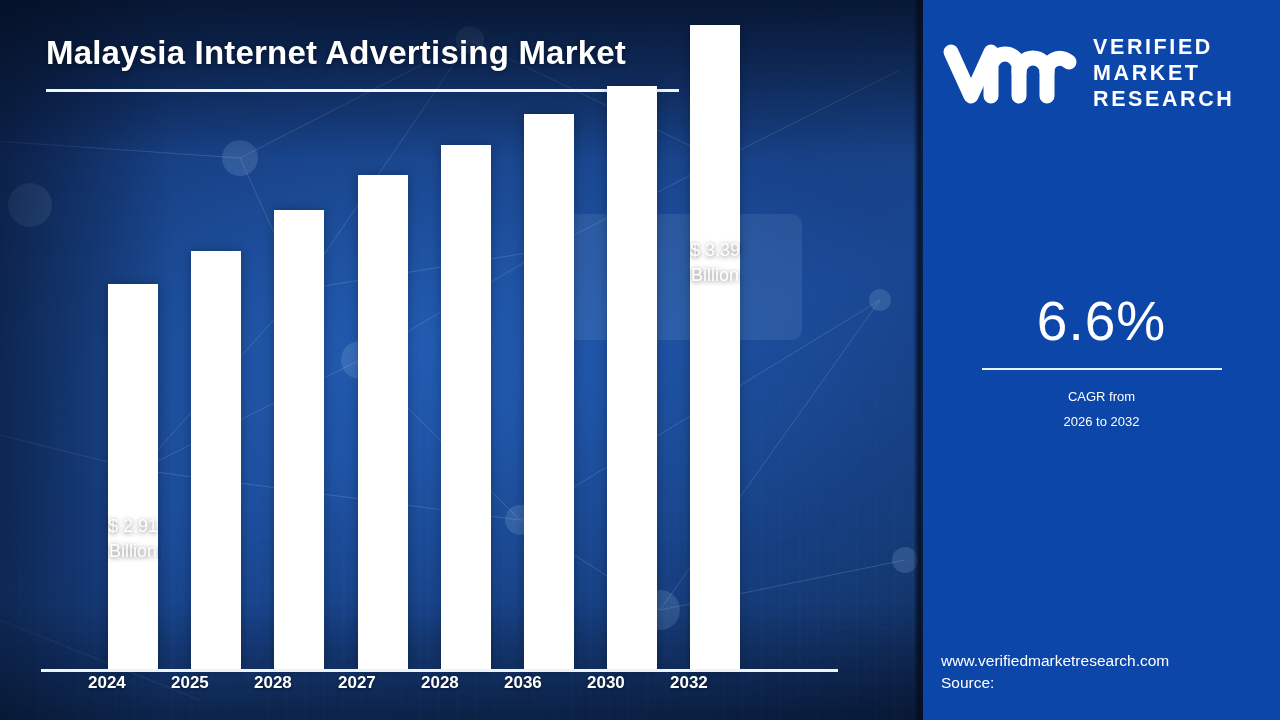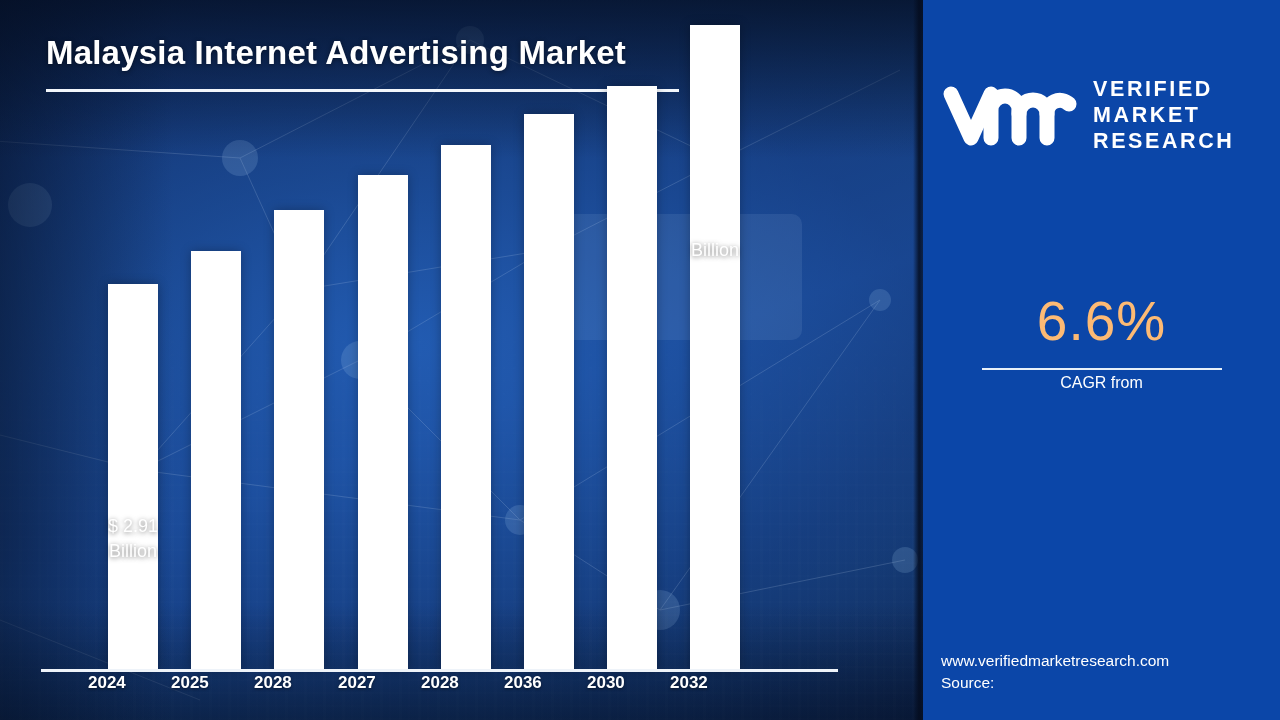--- a/index.html
+++ b/index.html
@@ -139,53 +139,53 @@
     width: 357px; height: 720px;
     background: #0b46a8;
   }
   #logo-block {
     position: absolute;
     left: 18px; top: 28px;
     width: 322px; height: 90px;
     display: flex;
     align-items: center;
     gap: 14px;
-    margin-top: 42px;
   }
   #logo-mark { flex: 0 0 auto; }
   #logo-words {
     position: relative;
     color: #ffffff;
     font-size: 21.5px;
     font-weight: 700;
     letter-spacing: 2.6px;
     line-height: 26px;
     white-space: nowrap;
   }
   #cagr-block {
     position: absolute;
     left: 0; top: 290px;
     width: 357px;
     text-align: center;
   }
   #cagr-value {
     font-size: 55px;
     font-weight: 400;
-    color: #fdba74;
+    color: #ffffff;
     line-height: 62px;
     letter-spacing: 1px;
   }
   #cagr-rule {
     margin: 16px auto 0;
     width: 240px;
     height: 2px;
     background: #e8f0f8;
   }
   #cagr-caption {
-    font-size: 16px;
+    margin-top: 14px;
+    font-size: 13px;
     font-weight: 400;
     color: #ffffff;
     line-height: 25px;
   }
   #source-block {
     position: absolute;
     left: 18px; bottom: 26px;
     width: 330px;
     color: #ffffff;
     font-size: 15.5px;
@@ -260,20 +260,21 @@
           <div class="tick-label" style="left: 504px;">2036</div>
           <div class="tick-label" style="left: 587px;">2030</div>
           <div class="tick-label" style="left: 670px;">2032</div>
         </div>
 
       <div class="value-label" id="value-label-first">
         <div>$ 2.91</div>
         <div>Billion</div>
       </div>
       <div class="value-label" id="value-label-last">
+        <div>$ 3.39</div>
         <div>Billion</div>
       </div>
 
       <div id="axis-line" style="background: rgb(238, 243, 249);"></div>
     </div>
 
     <div id="panel-seam"></div>
   </div>
 
   <div id="right-panel">
@@ -293,20 +294,21 @@
         <div>RESEARCH</div>
 
       </div>
     </div>
 
     <div id="cagr-block">
       <div id="cagr-value">6.6%</div>
       <div id="cagr-rule"></div>
       <div id="cagr-caption">
         <div>CAGR from</div>
+        <div>2026 to 2032</div>
       </div>
     </div>
 
     <div id="source-block">
       <div>www.verifiedmarketresearch.com</div>
       <div>Source:</div>
     </div>
 
   </div>
 </div>

